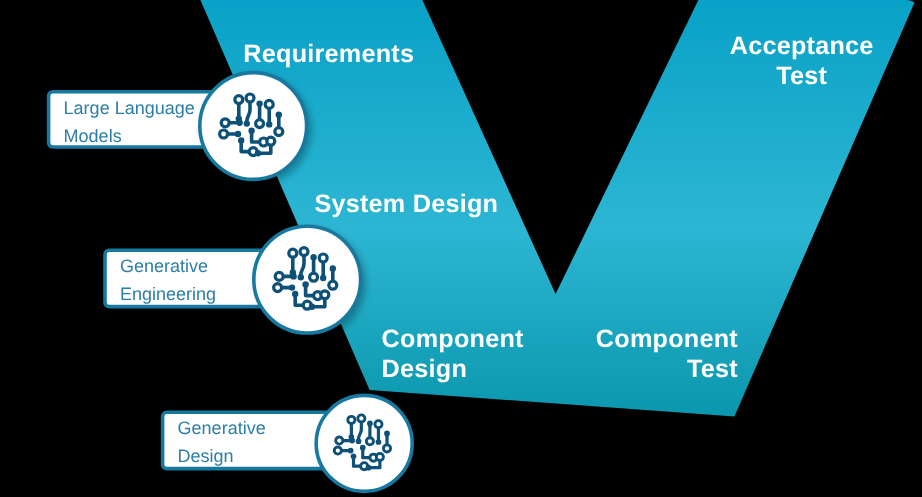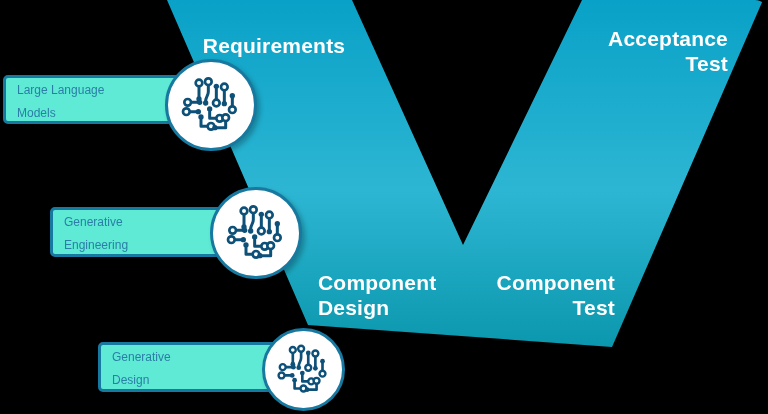--- a/index.html
+++ b/index.html
@@ -16,32 +16,33 @@
     font-family:"Liberation Sans", sans-serif;
     border-radius:13px;
   }
   .v-svg{position:absolute;left:0;top:0;z-index:1;}
   .vlabel{
     position:absolute;z-index:3;color:var(--stage-text);
     font-weight:bold;font-size:21px;line-height:25px;
     white-space:pre-line;letter-spacing:0.2px;
   }
   .lbl-requirements{left:194px;top:33px;width:160px;text-align:center;}
-  .lbl-acceptance-test{right:40px;top:26px;text-align:right;}
+  .lbl-acceptance-test{right:40px;top:26px;text-align:center;}
   .lbl-system-design{left:262px;top:158px;}
   .lbl-system-test{left:547px;top:158px;}
   .lbl-component-design{left:318px;top:270px;text-align:left;}
   .lbl-component-test{right:153px;top:270px;text-align:right;}
 
   .callout-box{
-    position:absolute;z-index:5;background:#5eead4;
+    position:absolute;z-index:5;background:#ffffff;
     border:3px solid var(--accent);border-radius:5px;
-    color:var(--callout-text);font-size:12px;line-height:23px;
+    color:var(--callout-text);font-size:15px;line-height:23px;
     white-space:pre-line;padding:1px 0 0 11px;box-sizing:border-box;
     box-shadow:3px 3px 5px rgba(0,0,0,0.25);
+    margin-left:36px;
   }
   .box-1{left:3px;top:75px;width:186px;height:49px;}
   .box-2{left:50px;top:207px;width:201px;height:50px;}
   .box-3{left:98px;top:342px;width:191px;height:50px;}
 
   .callout-circle{
     position:absolute;z-index:6;background:#fff;border-radius:50%;
     border:3px solid var(--accent);box-sizing:border-box;
     box-shadow:3px 3px 5px rgba(0,0,0,0.25);
   }
@@ -102,20 +103,21 @@
         <circle class="dot" cx="54" cy="82" r="4"></circle>
           <circle class="ring" cx="70" cy="67" r="5"></circle>
         <circle class="dot" cx="80" cy="34" r="4"></circle>
           <circle class="ring" cx="80" cy="55" r="5"></circle>
       </symbol>
     </defs>
     <polygon points="167,0 352,0 463,245 582,0 763,0 612,347 308,325" fill="url(#vgrad)"></polygon>
   </svg>
 
   <div class="vlabel lbl-requirements">Requirements</div>
+  <div class="vlabel lbl-system-design">System Design</div>
   <div class="vlabel lbl-component-design">Component
 Design</div>
   <div class="vlabel lbl-component-test">Component
 Test</div>
   <div class="vlabel lbl-acceptance-test">Acceptance
 Test</div>
 
   <div class="callout-box box-1">Large Language
 Models</div>
   <div class="callout-circle circle-1"></div>

